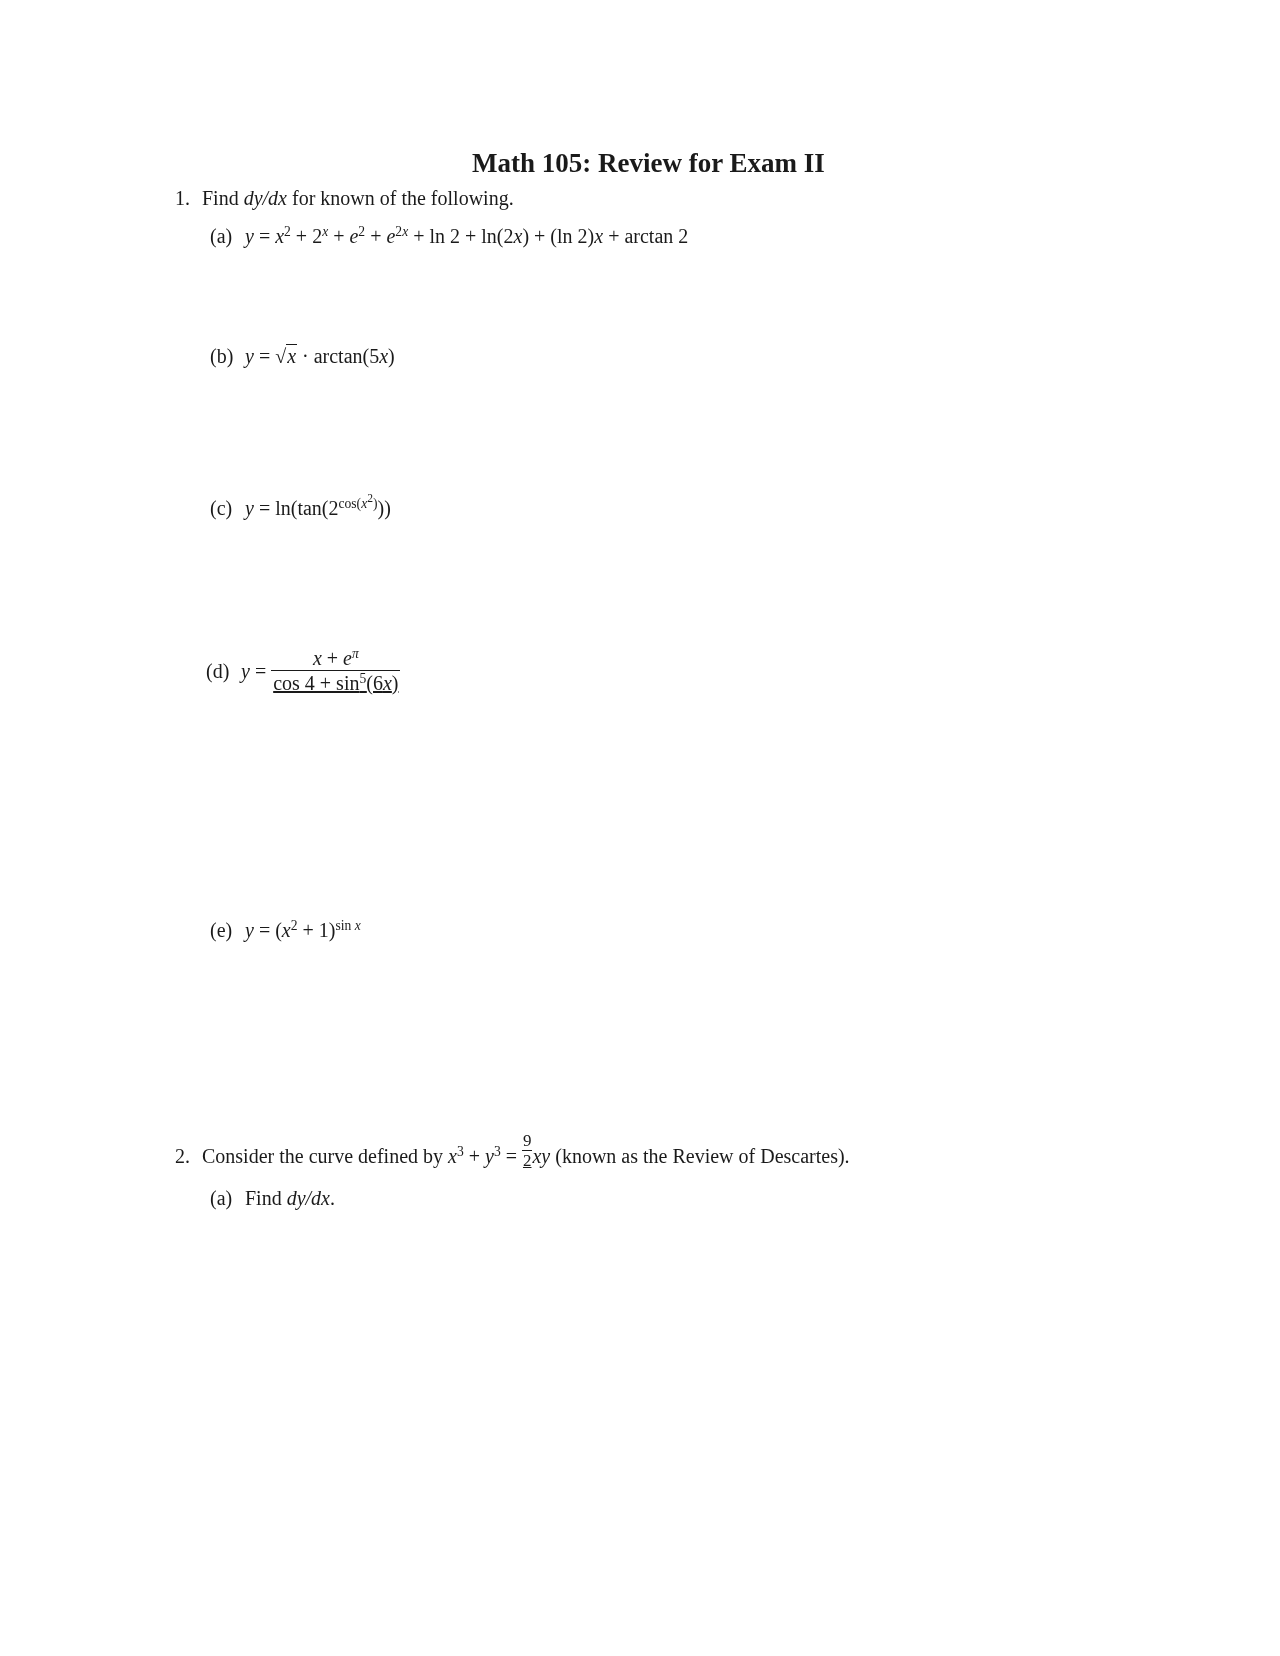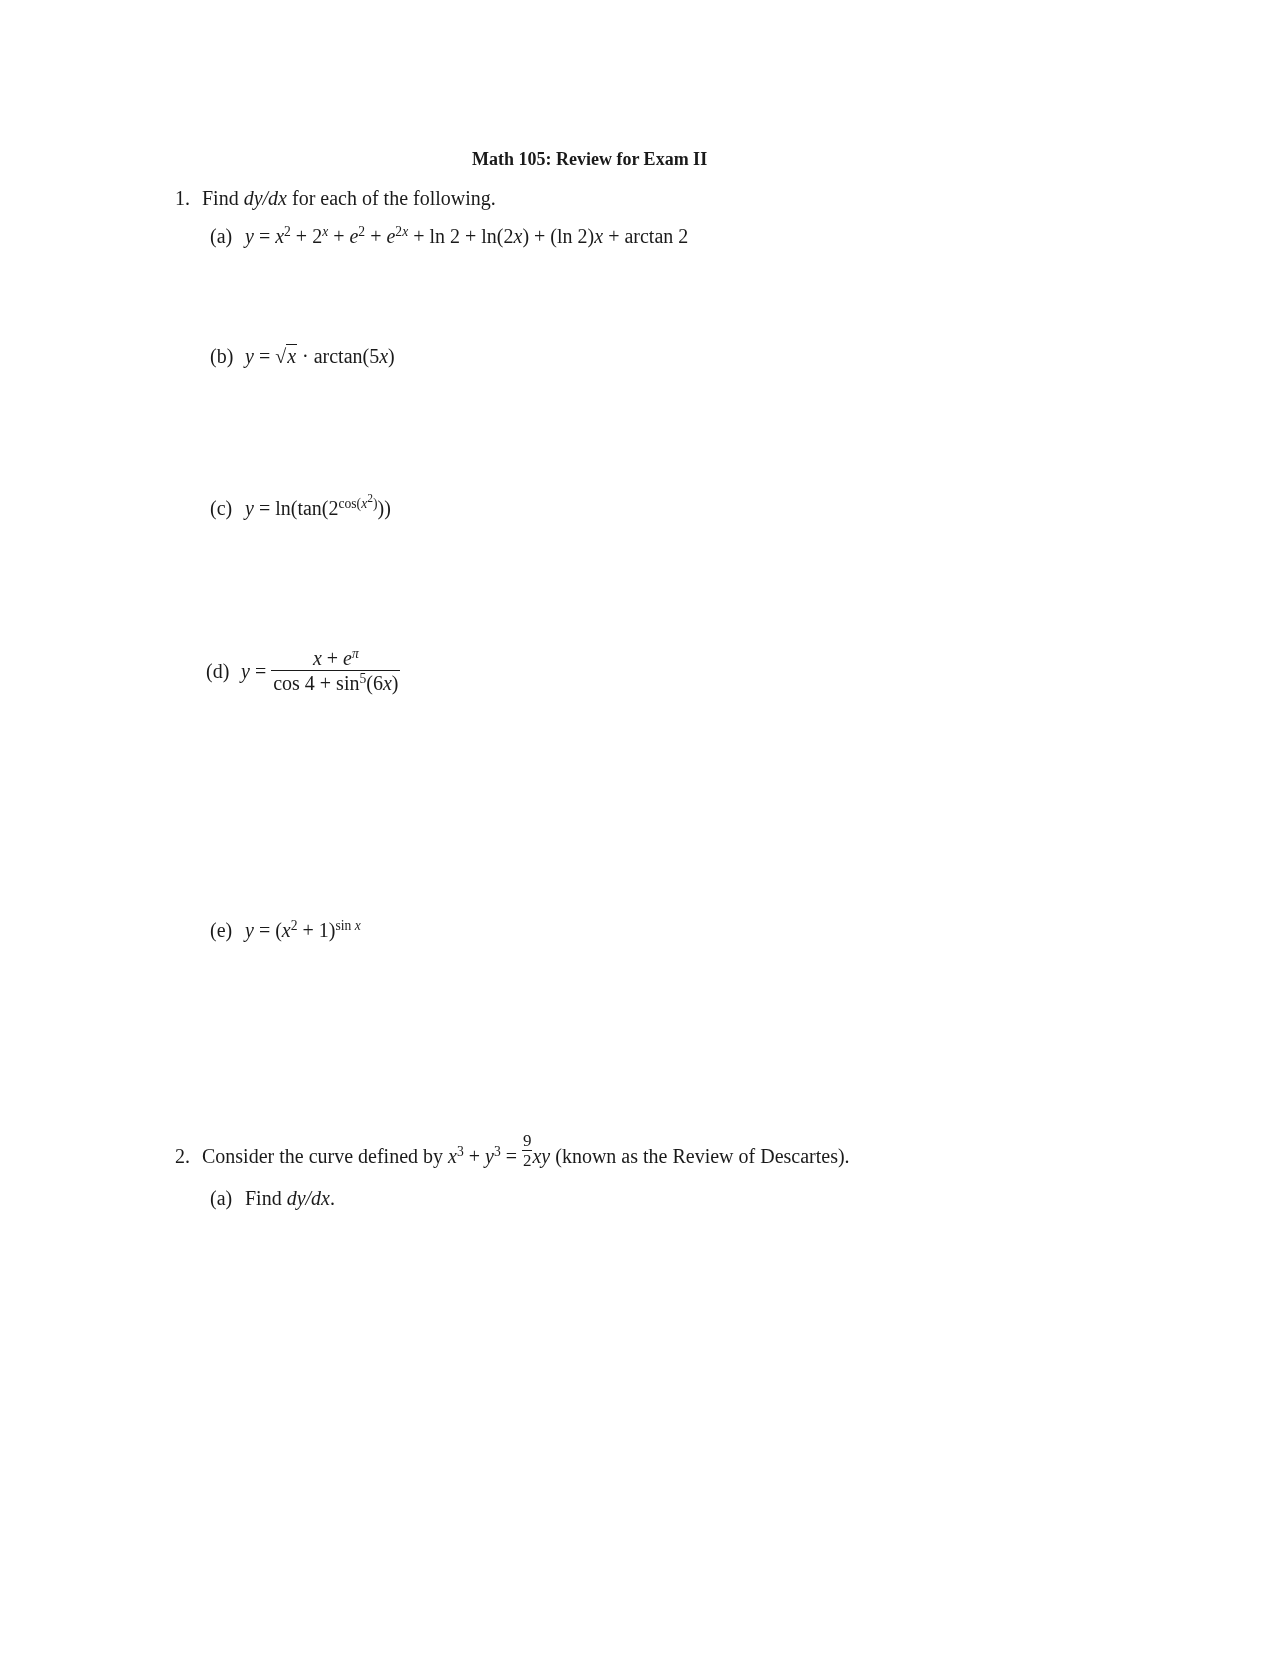--- a/index.html
+++ b/index.html
@@ -3,43 +3,43 @@
   <meta charset="utf-8">
   <style>
     html, body { margin: 0; padding: 0; background: #ffffff; }
     body {
       width: 1280px; height: 1656px; position: relative; overflow: hidden;
       font-family: "Liberation Serif", "DejaVu Serif", serif;
       color: #1a1a1a;
       font-size: 20px;
     }
     .line { position: absolute; white-space: nowrap; line-height: 1; }
-    .title { font-weight: bold; font-size: 18px; left: 472px; top: 150px; }
+    .title { font-weight: bold; font-size: 27px; left: 472px; top: 150px; }
     .num { display: inline-block; width: 27px; }
     .lbl { display: inline-block; width: 35px; }
     i, .it { font-style: italic; text-align: right; }
     sup { font-size: 0.68em; vertical-align: 0; position: relative; top: -0.55em; line-height: 0; }
     sup sup { font-size: 0.85em; top: -0.45em; }
     .sqrt { display: inline-block; position: relative; }
     .sqrt .rad { display: inline-block; }
     .sqrt .under { border-top: 1.4px solid #1a1a1a; padding: 0 1px; font-style: italic; }
     .frac { display: inline-block; vertical-align: middle; text-align: center; position: relative; }
     .frac .numer { display: block; padding: 0 2px 2px 2px; }
-    .frac .denom { display: block; border-top: 1.5px solid #1a1a1a; padding: 2px 2px 0 2px; }
+    .frac .denom { display: block; border-top: 1.5px solid #1a1a1a; padding: 2px 2px 0 2px; text-decoration: underline; }
     .frac.small { font-size: 17px; vertical-align: -3px; }
     .frac.small .numer { padding: 0 1px 1px 1px; }
     .frac.small .denom { padding: 1px 1px 0 1px; border-top-width: 1.3px; }
   </style>
 </head>
 <body>
 
 <div class="line title">Math 105: Review for Exam II</div>
 
 <div class="line" style="left:175px; top:188px;">
-  <span class="num">1.</span><span>Find </span><i>dy/dx</i><span> for each of the following.</span>
+  <span class="num">1.</span><span>Find </span><i>dy/dx</i><span> for known of the following.</span>
 </div>
 
 <div class="line" style="left:210px; top:226px;">
   <span class="lbl">(a)</span><span><i>y</i> = <i>x</i><sup>2</sup> + 2<sup><i>x</i></sup> + <i>e</i><sup>2</sup> + <i>e</i><sup>2<i>x</i></sup> + ln 2 + ln(2<i>x</i>) + (ln 2)<i>x</i> + arctan 2</span>
 </div>
 
 <div class="line" style="left:210px; top:346px;">
   <span class="lbl">(b)</span><span><i>y</i> = <span class="sqrt"><span class="rad">√</span><span class="under">x</span></span> · arctan(5<i>x</i>)</span>
 </div>
 

